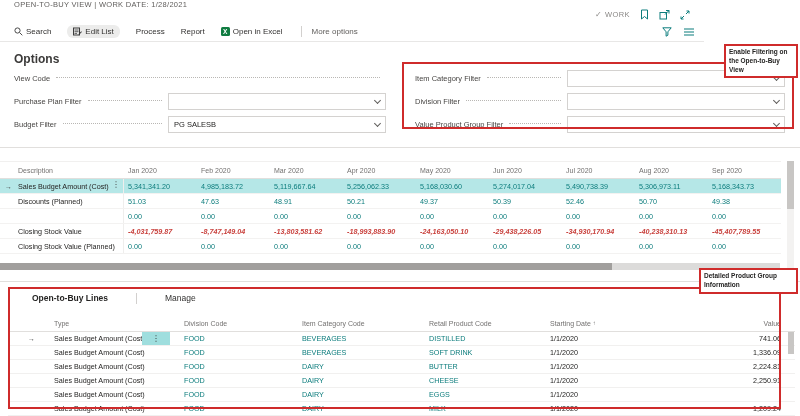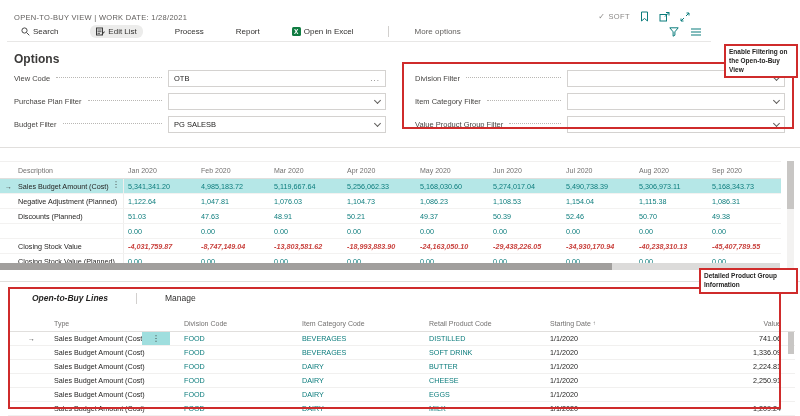--- a/index.html
+++ b/index.html
@@ -1,27 +1,27 @@
 <!DOCTYPE html>
 <html><head>
 <meta charset="utf-8">
 <style>
   html,body{margin:0;padding:0;}
   body{width:800px;height:416px;position:relative;background:#fff;overflow:hidden;
        font-family:"Liberation Sans", sans-serif;color:#252423;}
   
-  .titlebar{position:absolute;left:0;top:0;width:700px;height:22px;display:flex;align-items:flex-end;padding:0 10px 0 14px;box-sizing:border-box;}
+  .titlebar{position:absolute;left:0;top:0;width:700px;height:22px;display:flex;align-items:flex-start;padding:0 10px 0 14px;box-sizing:border-box;flex-direction:column;}
   .pagetitle{font-size:7.5px;letter-spacing:.3px;color:#605e5c;}
   .tb-right{margin-left:auto;display:flex;align-items:center;gap:10px;}
   .saved{display:flex;align-items:center;gap:3px;font-size:7.5px;color:#8a8886;letter-spacing:.4px;}
   .saved .chk{color:#8a8886;font-size:8px;}
   .ticon{color:#0b7c7c;display:flex;align-items:center;}
   
-  .toolbar{position:absolute;left:7px;top:22px;width:704px;height:20px;display:flex;align-items:center;
-           padding:0 10px 0 14px;box-sizing:border-box;border-bottom:1px solid #e8e7e6;font-size:8px;color:#323130;gap:16px;}
+  .toolbar{position:absolute;left:0;top:22px;width:704px;height:20px;display:flex;align-items:center;
+           padding:0 10px 0 14px;box-sizing:border-box;border-bottom:1px solid #e8e7e6;font-size:8px;color:#323130;}
   .titem{display:flex;align-items:center;gap:3px;margin-right:16px;cursor:default;}
   .pill{background:#ececeb;border-radius:6px;padding:2px 6px;margin-right:16px;display:flex;align-items:center;gap:3px;}
   .tdivider{width:1px;height:11px;background:#d2d0ce;margin:0 10px 0 2px;}
   .more{color:#605e5c;}
   .tb-icons{margin-left:auto;display:flex;align-items:center;gap:12px;color:#0b7c7c;}
   .xlicon{width:9px;height:9px;background:#107c41;border-radius:1.5px;color:#fff;font-size:6.5px;font-weight:bold;
           display:flex;align-items:center;justify-content:center;}
   
   .opt-title{position:absolute;left:14px;top:52px;font-size:12px;font-weight:bold;color:#3b3a39;}
   .optcol{position:absolute;top:70px;display:flex;flex-direction:column;gap:6px;}
@@ -54,21 +54,21 @@
   
   .hscroll{position:absolute;left:0;top:263px;width:780px;height:7px;background:#dcdbda;}
   .hthumb{width:612px;height:7px;background:#a19f9d;}
   .vscroll1{position:absolute;left:787px;top:161px;width:7px;height:109px;background:#f3f2f1;}
   .vthumb1{width:7px;height:48px;background:#c8c6c4;}
   .vscroll2{position:absolute;left:788px;top:330px;width:6px;height:79px;}
   .vthumb2{width:6px;height:22px;background:#c8c6c4;margin-top:2px;}
   
   .lines{position:absolute;left:8px;top:287px;width:787px;}
   .tabs{height:22px;display:flex;align-items:center;padding-left:24px;font-size:8.5px;}
-  .tab-active{font-weight:bold;color:#252423;font-style:italic;}
+  .tab-active{font-weight:bold;color:#252423;}
   .tabdiv{width:1px;height:11px;background:#d2d0ce;margin:0 28px;}
   .tab{color:#323130;}
   .lhead,.lrow{display:grid;grid-template-columns:46px 130px 118px 127px 121px 118px 1fr;}
   .lhead{height:16px;border-bottom:1px solid #e1dfdd;margin-top:6px;}
   .lh{font-size:7px;color:#737170;display:flex;align-items:center;}
   .lh.right{justify-content:flex-end;padding-right:14px;}
   .lrow{height:13px;border-bottom:1px solid #f1f0ef;}
   .lcell{display:flex;align-items:center;font-size:7.2px;white-space:nowrap;overflow:visible;position:relative;}
   .lcell.arr{justify-content:flex-start;padding-left:20px;font-size:7px;color:#444;}
   .lcell.link{color:#0b7c7c;}
@@ -88,21 +88,21 @@
   svg{display:block;}
 </style>
 </head>
 <body>
 
 <div class="titlebar">
   <span class="pagetitle">OPEN-TO-BUY VIEW | WORK DATE: 1/28/2021</span>
   <div class="tb-right">
     <span class="saved">
       <span class="chk">✓</span>
-      <span>SOFT</span>
+      <span>WORK</span>
     </span>
     <span class="ticon">
       <svg width="9" height="11" viewBox="0 0 9 11">
           <path d="M1.5 1h6v9L4.5 7.5 1.5 10z" fill="none" stroke="currentColor" stroke-width="1"></path>
         </svg>
     </span>
     <span class="ticon">
       <svg width="11" height="10" viewBox="0 0 11 10">
           <rect x="1" y="2.5" width="6.5" height="6.5" fill="none" stroke="currentColor" stroke-width="1"></rect>
           <path d="M6 4.5 10 .5M7 .5h3v3" fill="none" stroke="currentColor" stroke-width="1"></path>
@@ -158,53 +158,49 @@
         </svg>
     </span>
   </span>
 </div>
 
 <div class="opt-title">Options</div>
 <div id="opt-left" class="optcol">
     <div class="field">
       <span class="flabel">View Code</span>
       <span class="leader"></span>
-      <div class="ibox">
-        <span class="ival">OTB</span>
-        <span class="lookup">...</span>
-      </div>
     </div>
     <div class="field">
       <span class="flabel">Purchase Plan Filter</span>
       <span class="leader"></span>
       <div class="ibox">
         <span class="ival"></span>
         <span class="caret"></span>
       </div>
     </div>
     <div class="field">
       <span class="flabel">Budget Filter</span>
       <span class="leader"></span>
       <div class="ibox">
         <span class="ival">PG SALESB</span>
         <span class="caret"></span>
       </div>
     </div>
   </div>
 <div id="opt-right" class="optcol">
     <div class="field">
+      <span class="flabel">Item Category Filter</span>
+      <span class="leader"></span>
+      <div class="ibox">
+        <span class="ival"></span>
+        <span class="caret"></span>
+      </div>
+    </div>
+    <div class="field">
       <span class="flabel">Division Filter</span>
-      <span class="leader"></span>
-      <div class="ibox">
-        <span class="ival"></span>
-        <span class="caret"></span>
-      </div>
-    </div>
-    <div class="field">
-      <span class="flabel">Item Category Filter</span>
       <span class="leader"></span>
       <div class="ibox">
         <span class="ival"></span>
         <span class="caret"></span>
       </div>
     </div>
     <div class="field">
       <span class="flabel">Value Product Group Filter</span>
       <span class="leader"></span>
       <div class="ibox">
@@ -240,34 +236,20 @@
         <div class="bcell val">5,119,667.64</div>
         <div class="bcell val">5,256,062.33</div>
         <div class="bcell val">5,168,030.60</div>
         <div class="bcell val">5,274,017.04</div>
         <div class="bcell val">5,490,738.39</div>
         <div class="bcell val">5,306,973.11</div>
         <div class="bcell val">5,168,343.73</div>
       </div>
       <div class="brow">
         <div class="bcell desc">
-          <span class="dtext">Negative Adjustment (Planned)</span>
-        </div>
-        <div class="bcell val">1,122.64</div>
-        <div class="bcell val">1,047.81</div>
-        <div class="bcell val">1,076.03</div>
-        <div class="bcell val">1,104.73</div>
-        <div class="bcell val">1,086.23</div>
-        <div class="bcell val">1,108.53</div>
-        <div class="bcell val">1,154.04</div>
-        <div class="bcell val">1,115.38</div>
-        <div class="bcell val">1,086.31</div>
-      </div>
-      <div class="brow">
-        <div class="bcell desc">
           <span class="dtext">Discounts (Planned)</span>
         </div>
         <div class="bcell val">51.03</div>
         <div class="bcell val">47.63</div>
         <div class="bcell val">48.91</div>
         <div class="bcell val">50.21</div>
         <div class="bcell val">49.37</div>
         <div class="bcell val">50.39</div>
         <div class="bcell val">52.46</div>
         <div class="bcell val">50.70</div>

